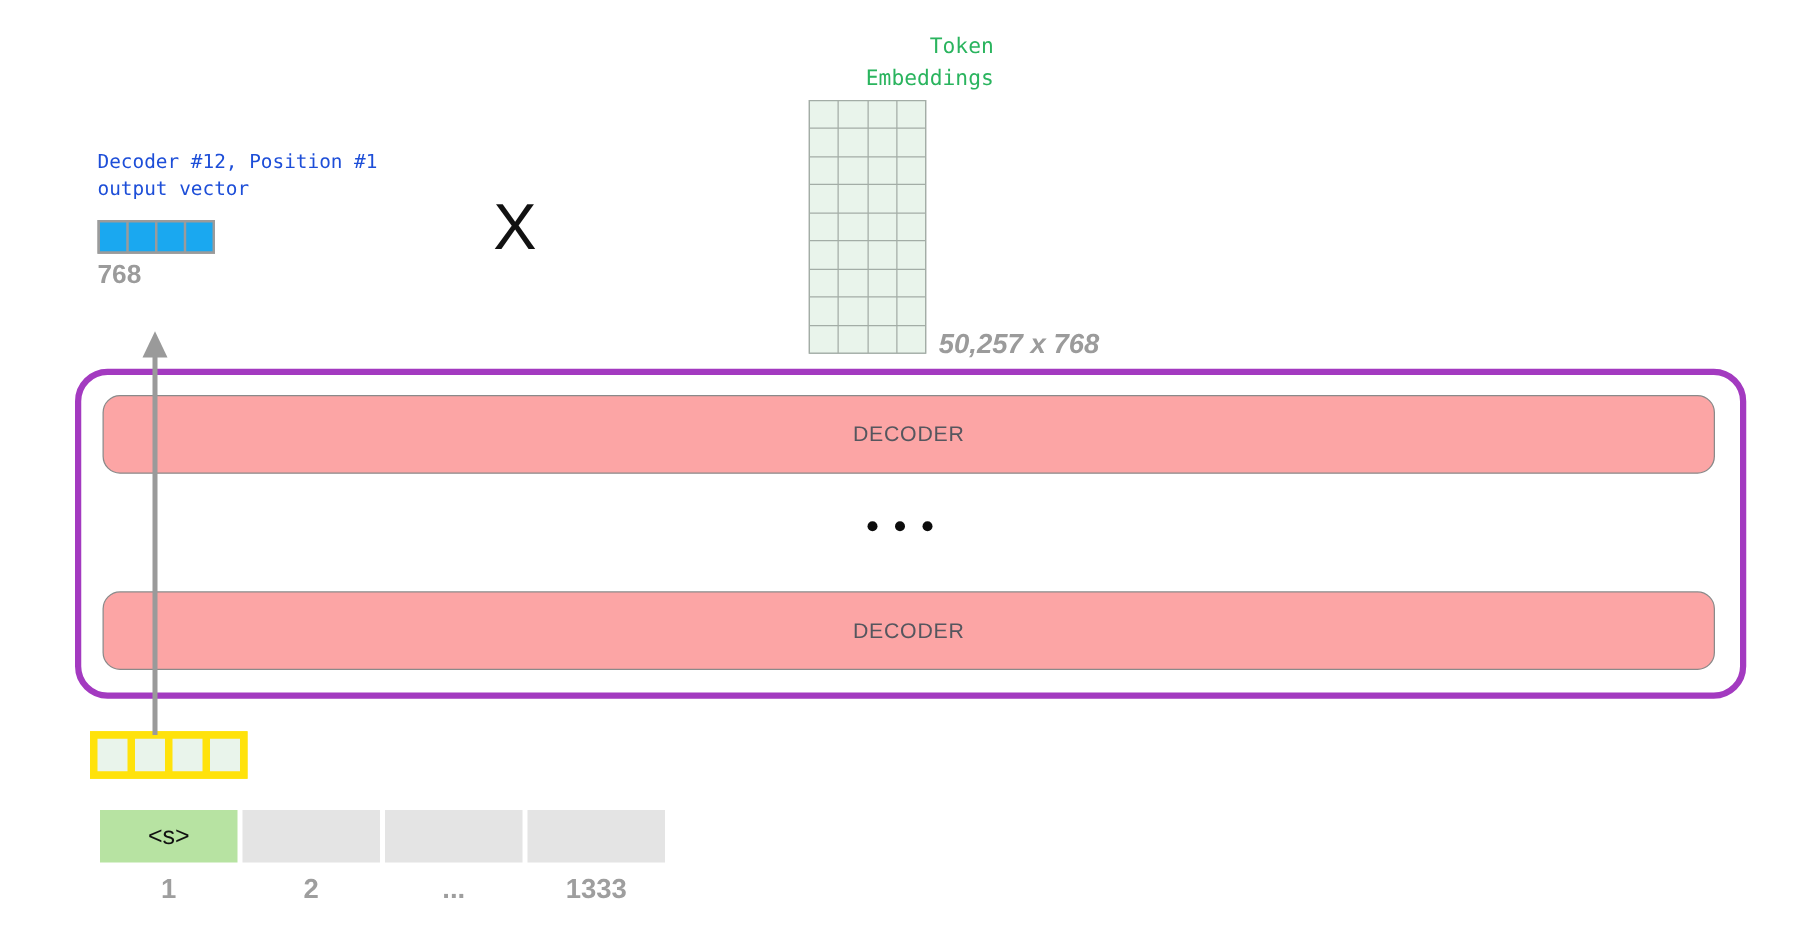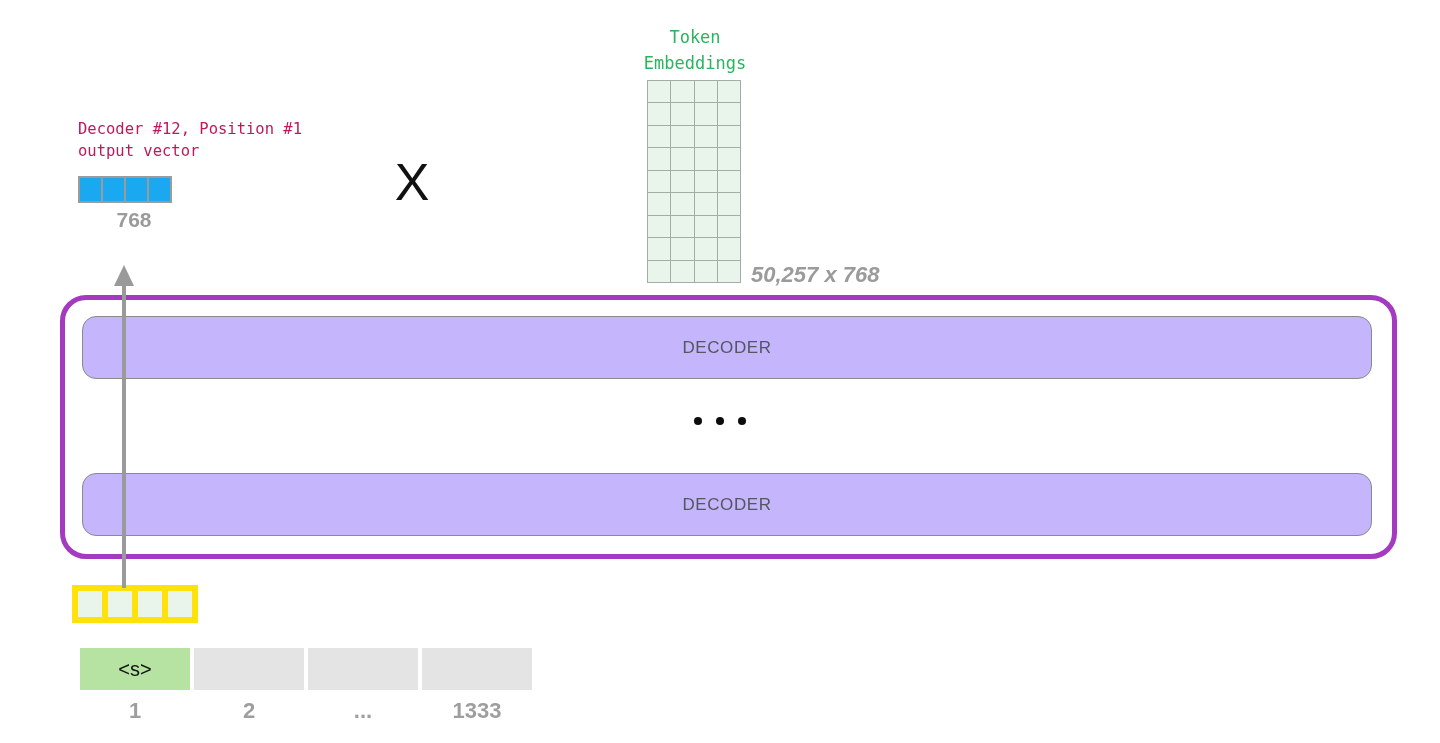--- a/index.html
+++ b/index.html
@@ -11,48 +11,48 @@
     overflow: hidden;
     font-family: "Liberation Sans", sans-serif;
   }
   .abs { position: absolute; }
 
   
   .blue-label {
     left: 78px; top: 118px;
     font-family: "DejaVu Sans Mono", monospace;
     font-size: 15.5px; line-height: 22px;
-    color: #be185d; white-space: pre;
+    color: #1d4ed8; white-space: pre;
   }
   .blue-vector {
     left: 78px; top: 176px;
     width: 94px; height: 27px;
     display: grid; grid-auto-flow: column; grid-auto-columns: 1fr;
     gap: 2px; background: #9b9b9b; border: 2px solid #9b9b9b;
     box-sizing: border-box;
   }
   .blue-vector .cell { background: #1aa8f0; }
   .dim-label {
     left: 78px; top: 208px; width: 112px;
-    text-align: center;
+    text-align: left;
     font-weight: bold; font-size: 21px; color: #9b9b9b;
   }
 
   
   .multiply {
     left: 384px; top: 156px; width: 56px;
     text-align: center;
     font-size: 52px; font-weight: 400; color: #111111;
     line-height: 52px;
   }
 
   
   .te-title {
     left: 595px; top: 24px; width: 200px;
-    text-align: center;
+    text-align: right;
     font-family: "DejaVu Sans Mono", monospace;
     font-size: 17px; line-height: 26px;
     color: #2ab45e;
   }
   .te-grid {
     left: 647px; top: 80px;
     width: 92px; height: 201px;
     display: grid;
     gap: 1px; background: #a3ada6; border: 1px solid #a3ada6;
     box-sizing: content-box;
@@ -68,21 +68,21 @@
   
   .decoder-stack {
     left: 60px; top: 295px;
     width: 1327px; height: 254px;
     border: 5px solid #a33ac0; border-radius: 26px;
     background: #ffffff;
   }
   .decoder-bar {
     left: 82px;
     width: 1288px; height: 61px;
-    background: #c4b5fd;
+    background: #fca5a5;
     border: 1.5px solid #8a8a8a; border-radius: 14px;
     display: flex; align-items: center; justify-content: center;
     font-size: 17px; letter-spacing: 0.6px; color: #55565e;
   }
   .decoder-bar.top { top: 316px; }
   .decoder-bar.bottom { top: 473px; }
   .dots {
     left: 694px; top: 416px; width: 52px; height: 10px;
     display: flex; justify-content: space-between; align-items: center;
   }

